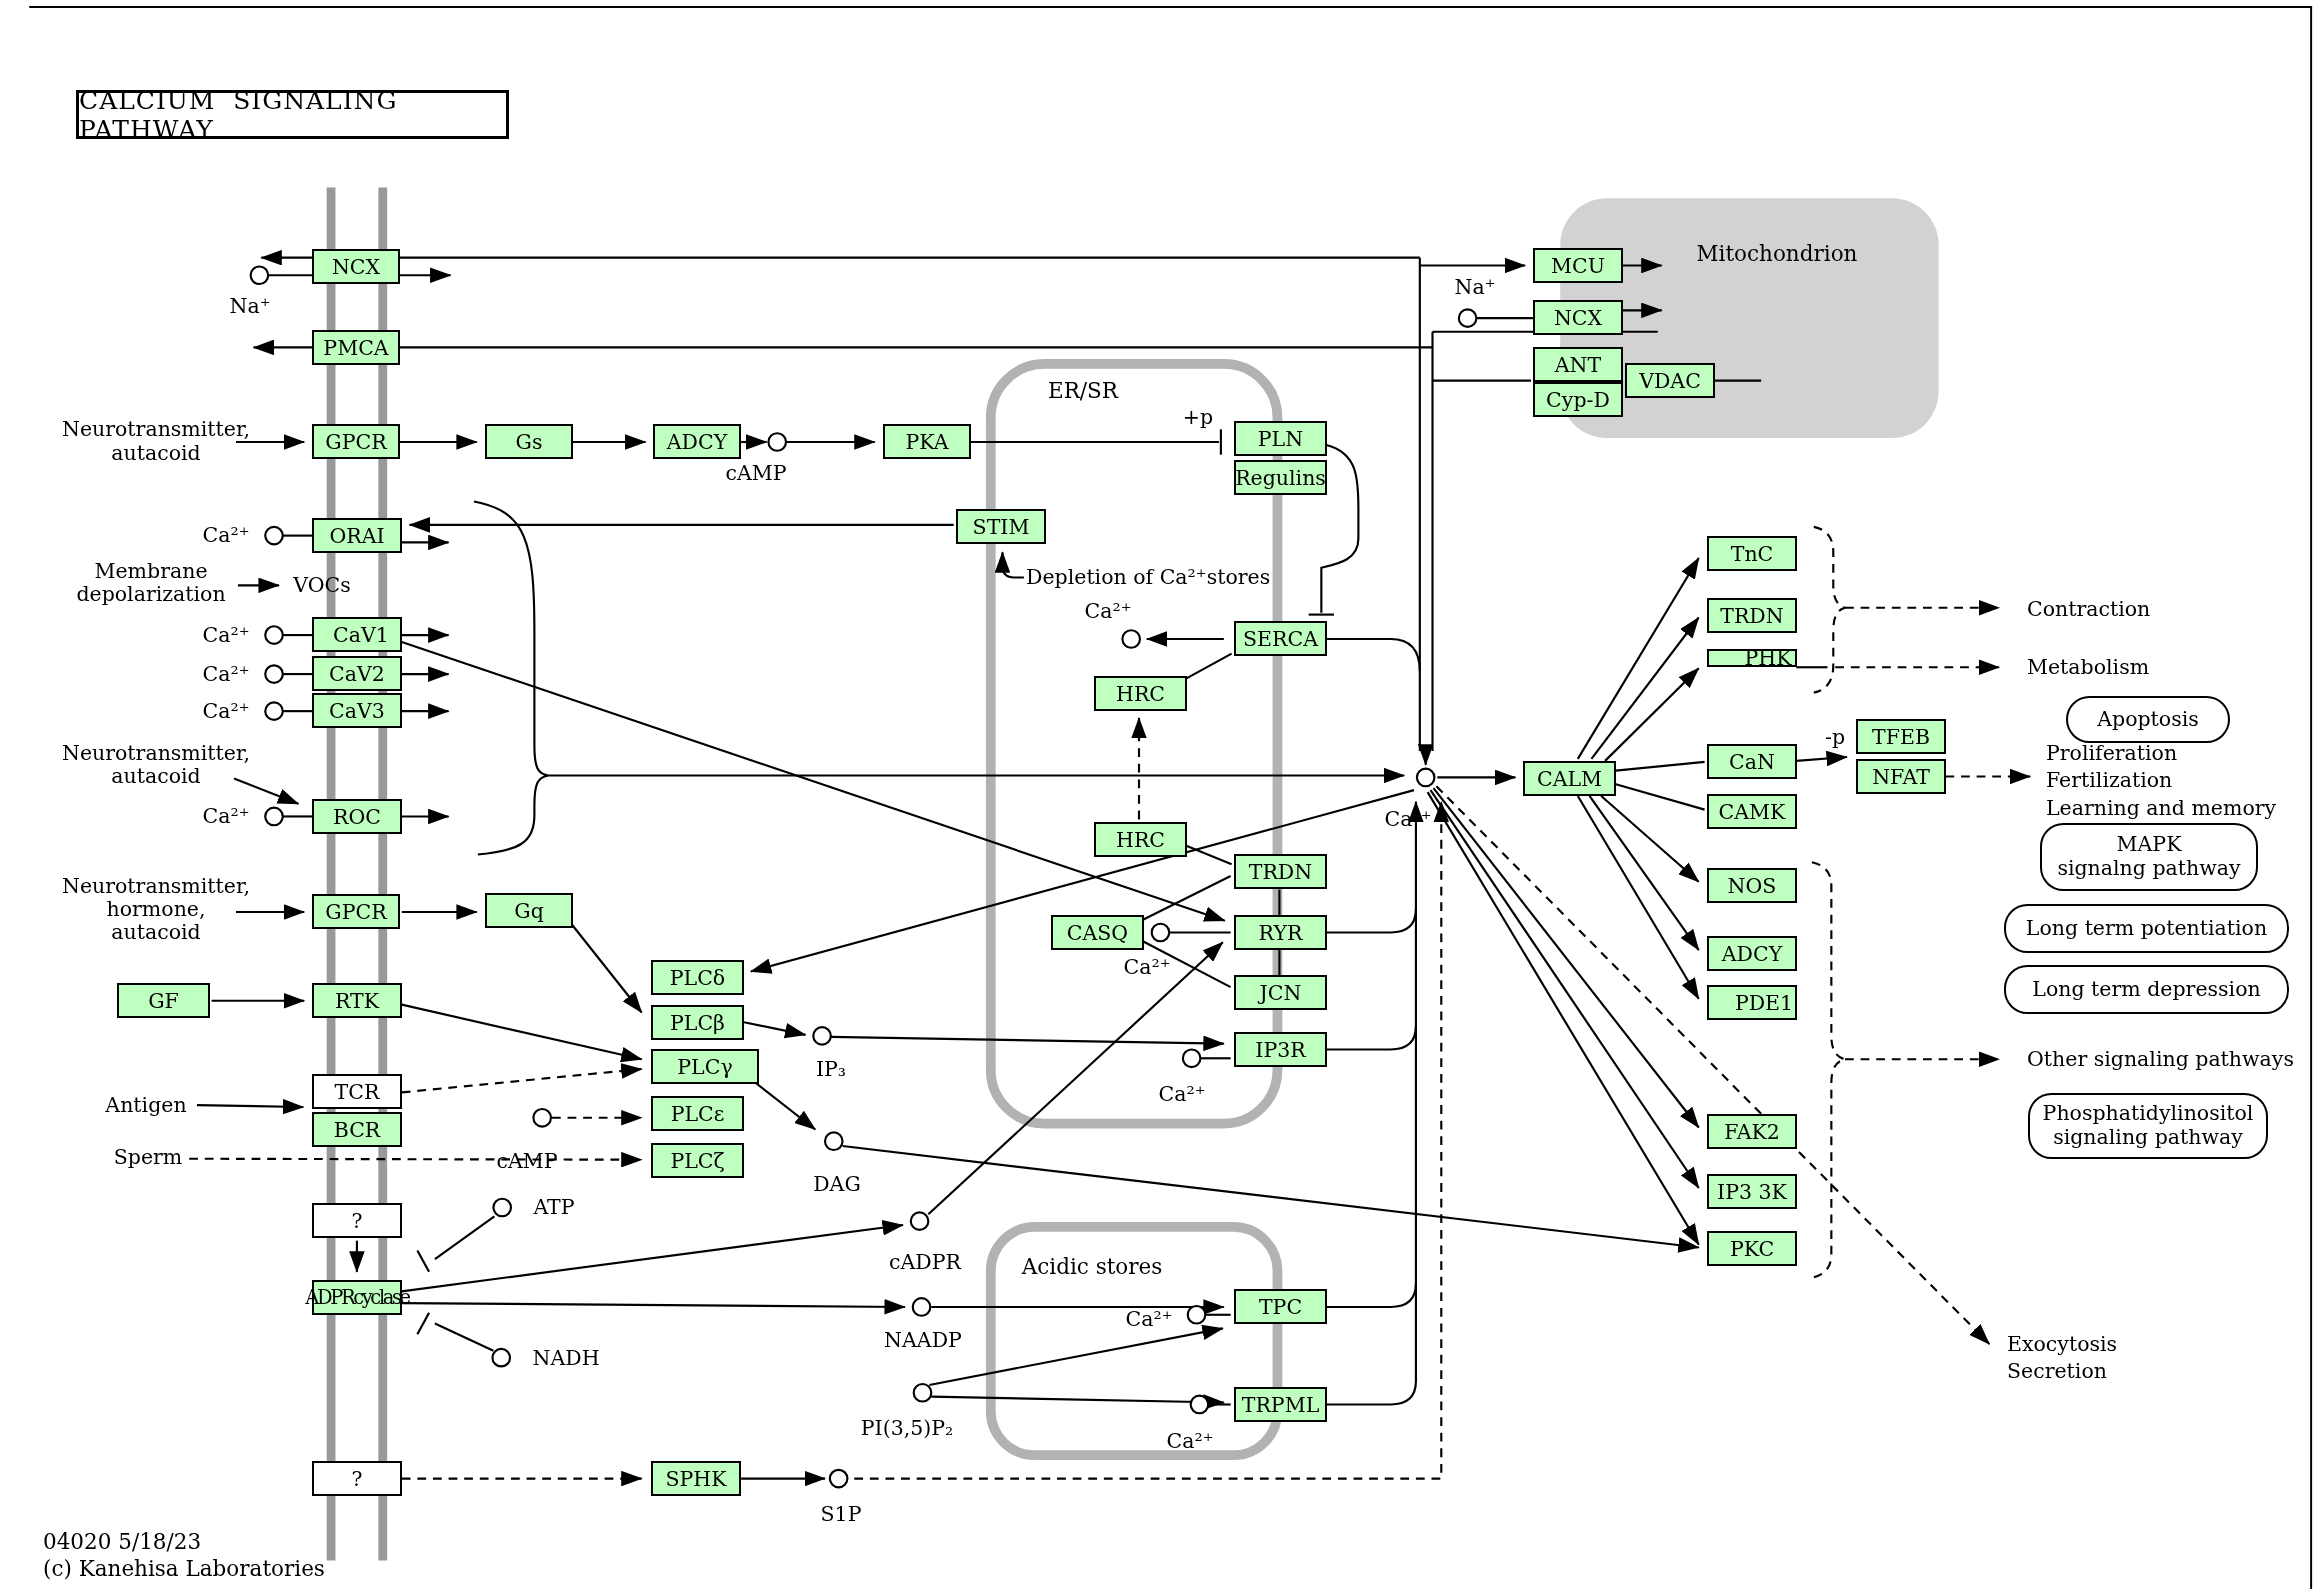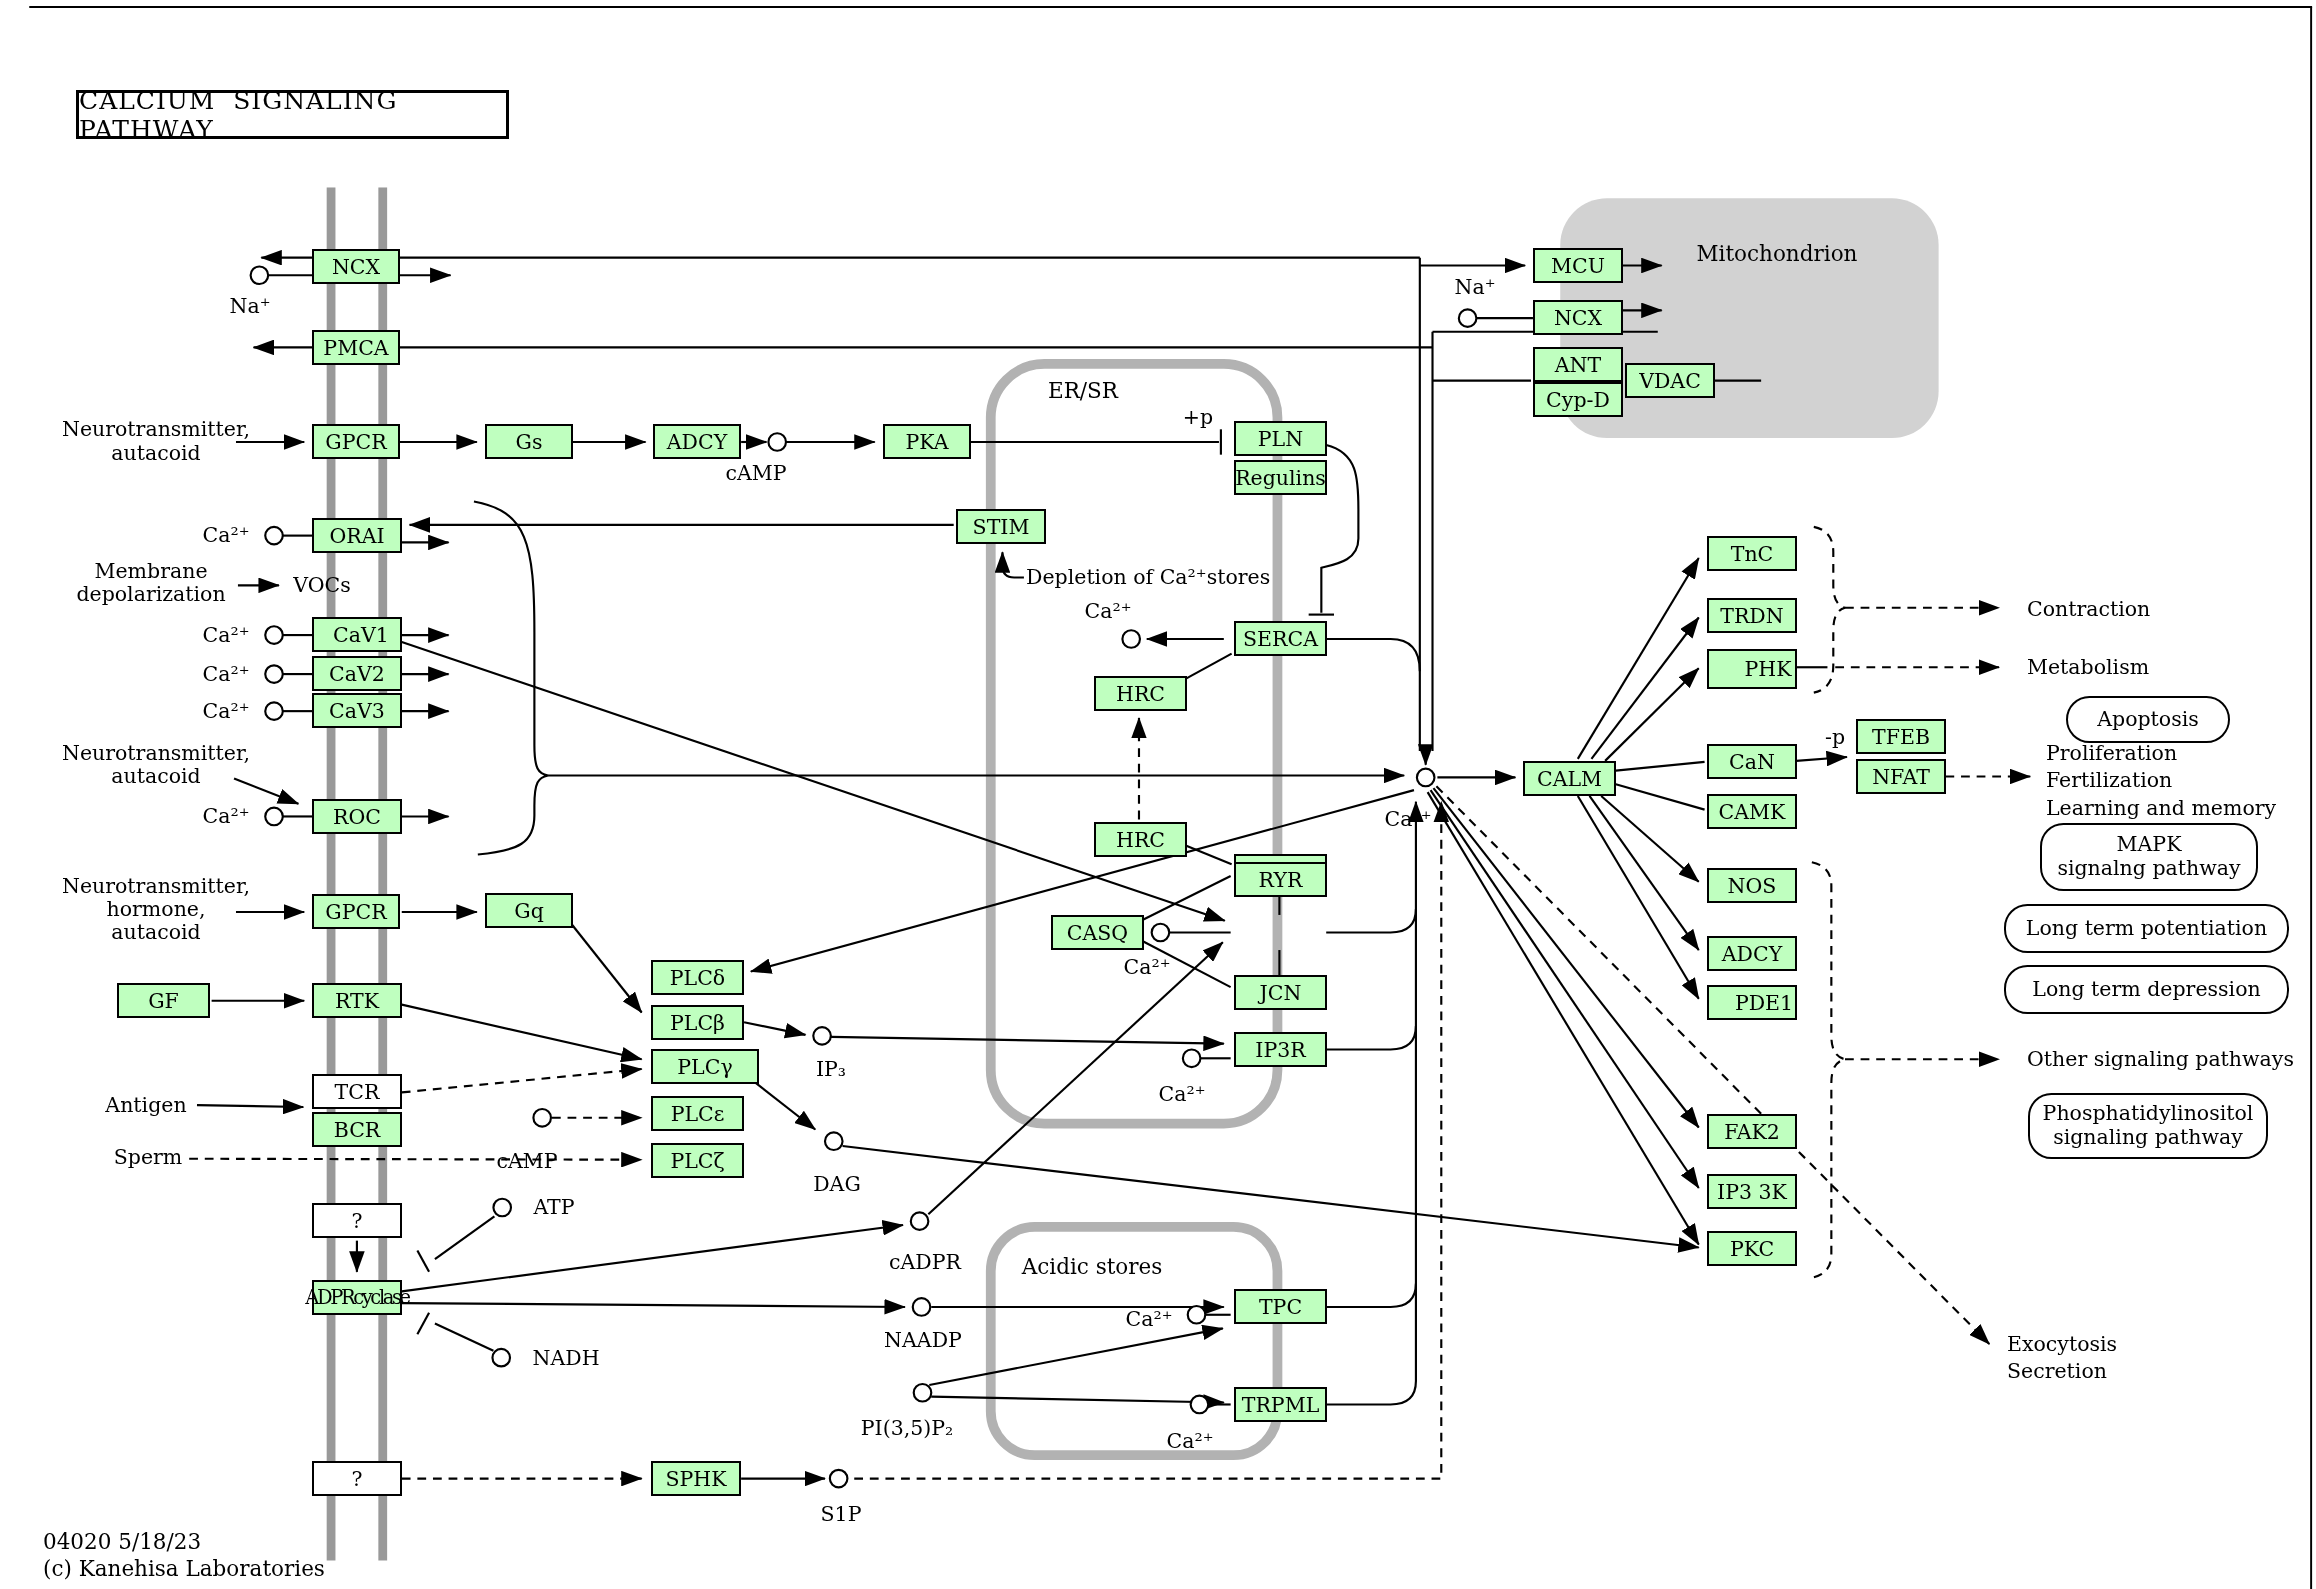--- a/index.html
+++ b/index.html
@@ -230,33 +230,33 @@
       <div class="node" style="left: 651px; top: 960px; width: 93px; height: 35px;">PLCδ</div>
       <div class="node" style="left: 651px; top: 1005px; width: 93px; height: 35px;">PLCβ</div>
       <div class="node" style="left: 651px; top: 1049px; width: 108px; height: 35px;">PLCγ</div>
       <div class="node" style="left: 651px; top: 1096px; width: 93px; height: 35px;">PLCε</div>
       <div class="node" style="left: 651px; top: 1143px; width: 93px; height: 35px;">PLCζ</div>
       <div class="node" style="left: 1234px; top: 621px; width: 93px; height: 35px;">SERCA</div>
       <div class="node" style="left: 1094px; top: 676px; width: 93px; height: 35px;">HRC</div>
       <div class="node" style="left: 1094px; top: 822px; width: 93px; height: 35px;">HRC</div>
       <div class="node" style="left: 1234px; top: 854px; width: 93px; height: 35px;">TRDN</div>
       <div class="node" style="left: 1051px; top: 915px; width: 93px; height: 35px;">CASQ</div>
-      <div class="node" style="left: 1234px; top: 862px; width: 93px; height: 35px;">RYR</div>
+      <div class="node" style="left: 1234px; top: 915px; width: 93px; height: 35px;">RYR</div>
       <div class="node" style="left: 1234px; top: 975px; width: 93px; height: 35px;">JCN</div>
       <div class="node" style="left: 1234px; top: 1032px; width: 93px; height: 35px;">IP3R</div>
       <div class="node" style="left: 1234px; top: 1289px; width: 93px; height: 35px;">TPC</div>
       <div class="node" style="left: 1234px; top: 1387px; width: 93px; height: 35px;">TRPML</div>
       <div class="node" style="left: 1533px; top: 248px; width: 90px; height: 35px;">MCU</div>
       <div class="node" style="left: 1533px; top: 300px; width: 90px; height: 35px;">NCX</div>
       <div class="node" style="left: 1533px; top: 347px; width: 90px; height: 35px;">ANT</div>
       <div class="node" style="left: 1533px; top: 382px; width: 90px; height: 35px;">Cyp-D</div>
       <div class="node" style="left: 1625px; top: 363px; width: 90px; height: 35px;">VDAC</div>
       <div class="node" style="left: 1707px; top: 536px; width: 90px; height: 35px;">TnC</div>
       <div class="node" style="left: 1707px; top: 598px; width: 90px; height: 35px;">TRDN</div>
-      <div class="node" style="left: 1707px; top: 649px; width: 90px; height: 40px; padding-left: 32px;">PHK</div>
+      <div class="node" style="left: 1707px; top: 649px; width: 90px; height: 18px; padding-left: 32px;">PHK</div>
       <div class="node" style="left: 1523px; top: 761px; width: 93px; height: 35px;">CALM</div>
       <div class="node" style="left: 1707px; top: 744px; width: 90px; height: 35px;">CaN</div>
       <div class="node" style="left: 1707px; top: 794px; width: 90px; height: 35px;">CAMK</div>
       <div class="node" style="left: 1856px; top: 719px; width: 90px; height: 35px;">TFEB</div>
       <div class="node" style="left: 1856px; top: 759px; width: 90px; height: 35px;">NFAT</div>
       <div class="node" style="left: 1707px; top: 868px; width: 90px; height: 35px;">NOS</div>
       <div class="node" style="left: 1707px; top: 936px; width: 90px; height: 35px;">ADCY</div>
       <div class="node" style="left: 1707px; top: 985px; width: 90px; height: 35px; padding-left: 24px;">PDE1</div>
       <div class="node" style="left: 1707px; top: 1114px; width: 90px; height: 35px;">FAK2</div>
       <div class="node" style="left: 1707px; top: 1174px; width: 90px; height: 35px;">IP3 3K</div>

